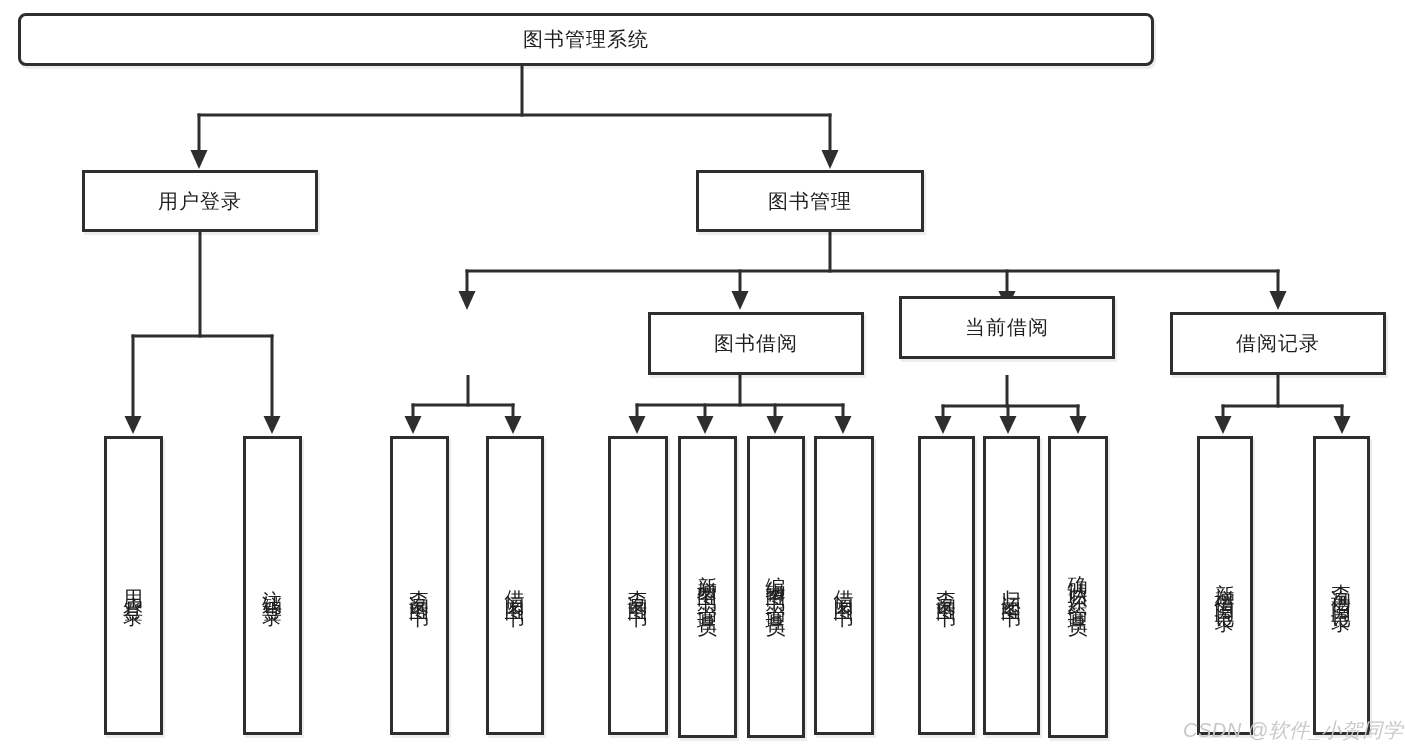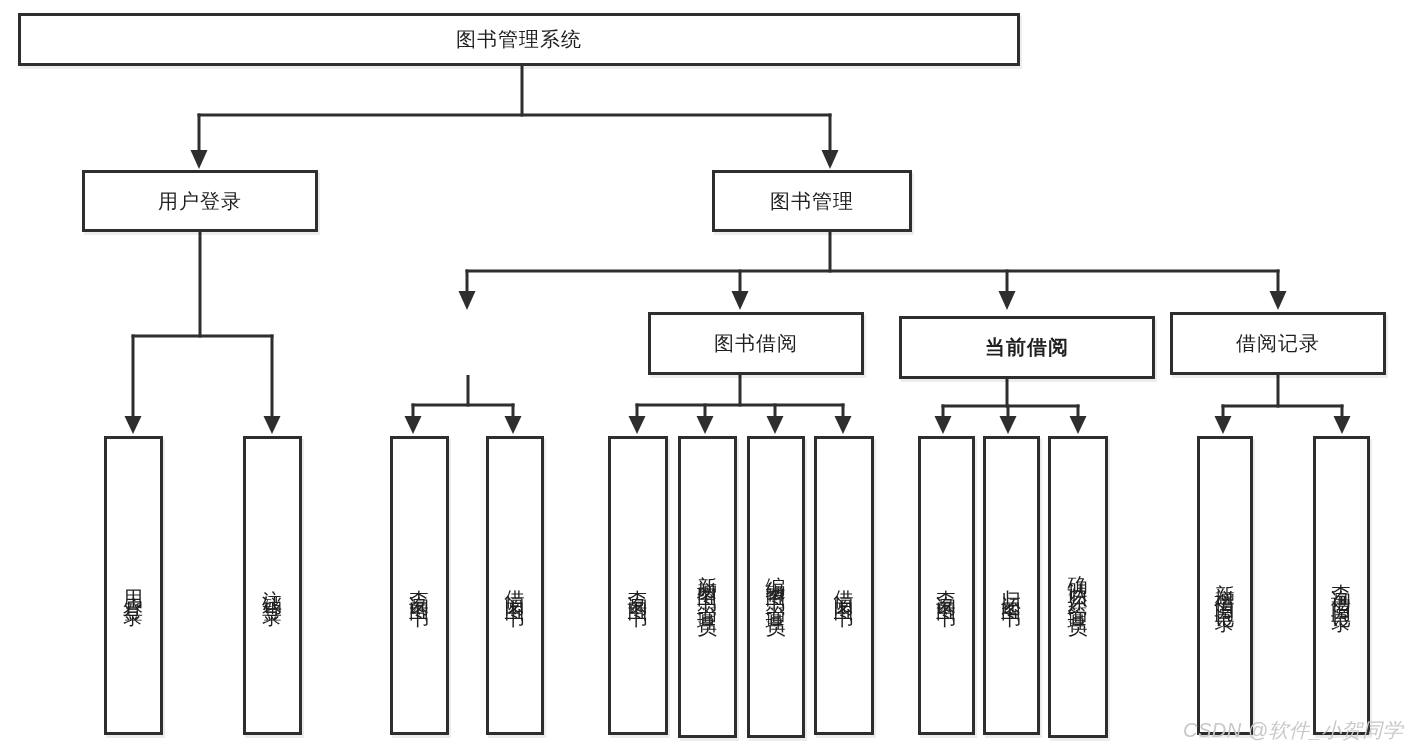--- a/index.html
+++ b/index.html
@@ -98,35 +98,35 @@
       <polygon points="766.5,416 783.5,416 775,434"></polygon>
       <polygon points="834.5,416 851.5,416 843,434"></polygon>
       <polygon points="934.5,416 951.5,416 943,434"></polygon>
       <polygon points="999.5,416 1016.5,416 1008,434"></polygon>
       <polygon points="1069.5,416 1086.5,416 1078,434"></polygon>
       <polygon points="1214.5,416 1231.5,416 1223,434"></polygon>
       <polygon points="1333.5,416 1350.5,416 1342,434"></polygon>
     </g>
   </svg>
 
-  <div class="hbox" style="left:18px; top:13px; width:1002px; height:53px;">
+  <div class="hbox" style="left:18px; top:13px; width:1136px; height:53px;border-radius:8px;">
     <span>图书管理系统</span>
   </div>
 
   <div class="hbox" style="left:82px; top:170px; width:236px; height:62px;">
     <span>用户登录</span>
   </div>
-  <div class="hbox" style="left:712px; top:170px; width:200px; height:62px;text-align:center;">
+  <div class="hbox" style="left:696px; top:170px; width:228px; height:62px;text-align:center;">
     <span>图书管理</span>
   </div>
 
   <div class="hbox" style="left:648px; top:312px; width:216px; height:63px;">
     <span>图书借阅</span>
   </div>
-  <div class="hbox" style="left:899px; top:316px; width:256px; height:63px;font-weight:bold;">
+  <div class="hbox" style="left:899px; top:296px; width:216px; height:63px;">
     <span>当前借阅</span>
   </div>
   <div class="hbox" style="left:1170px; top:312px; width:216px; height:63px;">
     <span>借阅记录</span>
   </div>
 
   <div class="vbox" style="left:104px; top:436px; width:59px; height:299px;">
     <span>用户登录</span>
   </div>
   <div class="vbox" style="left:243px; top:436px; width:59px; height:299px;">

